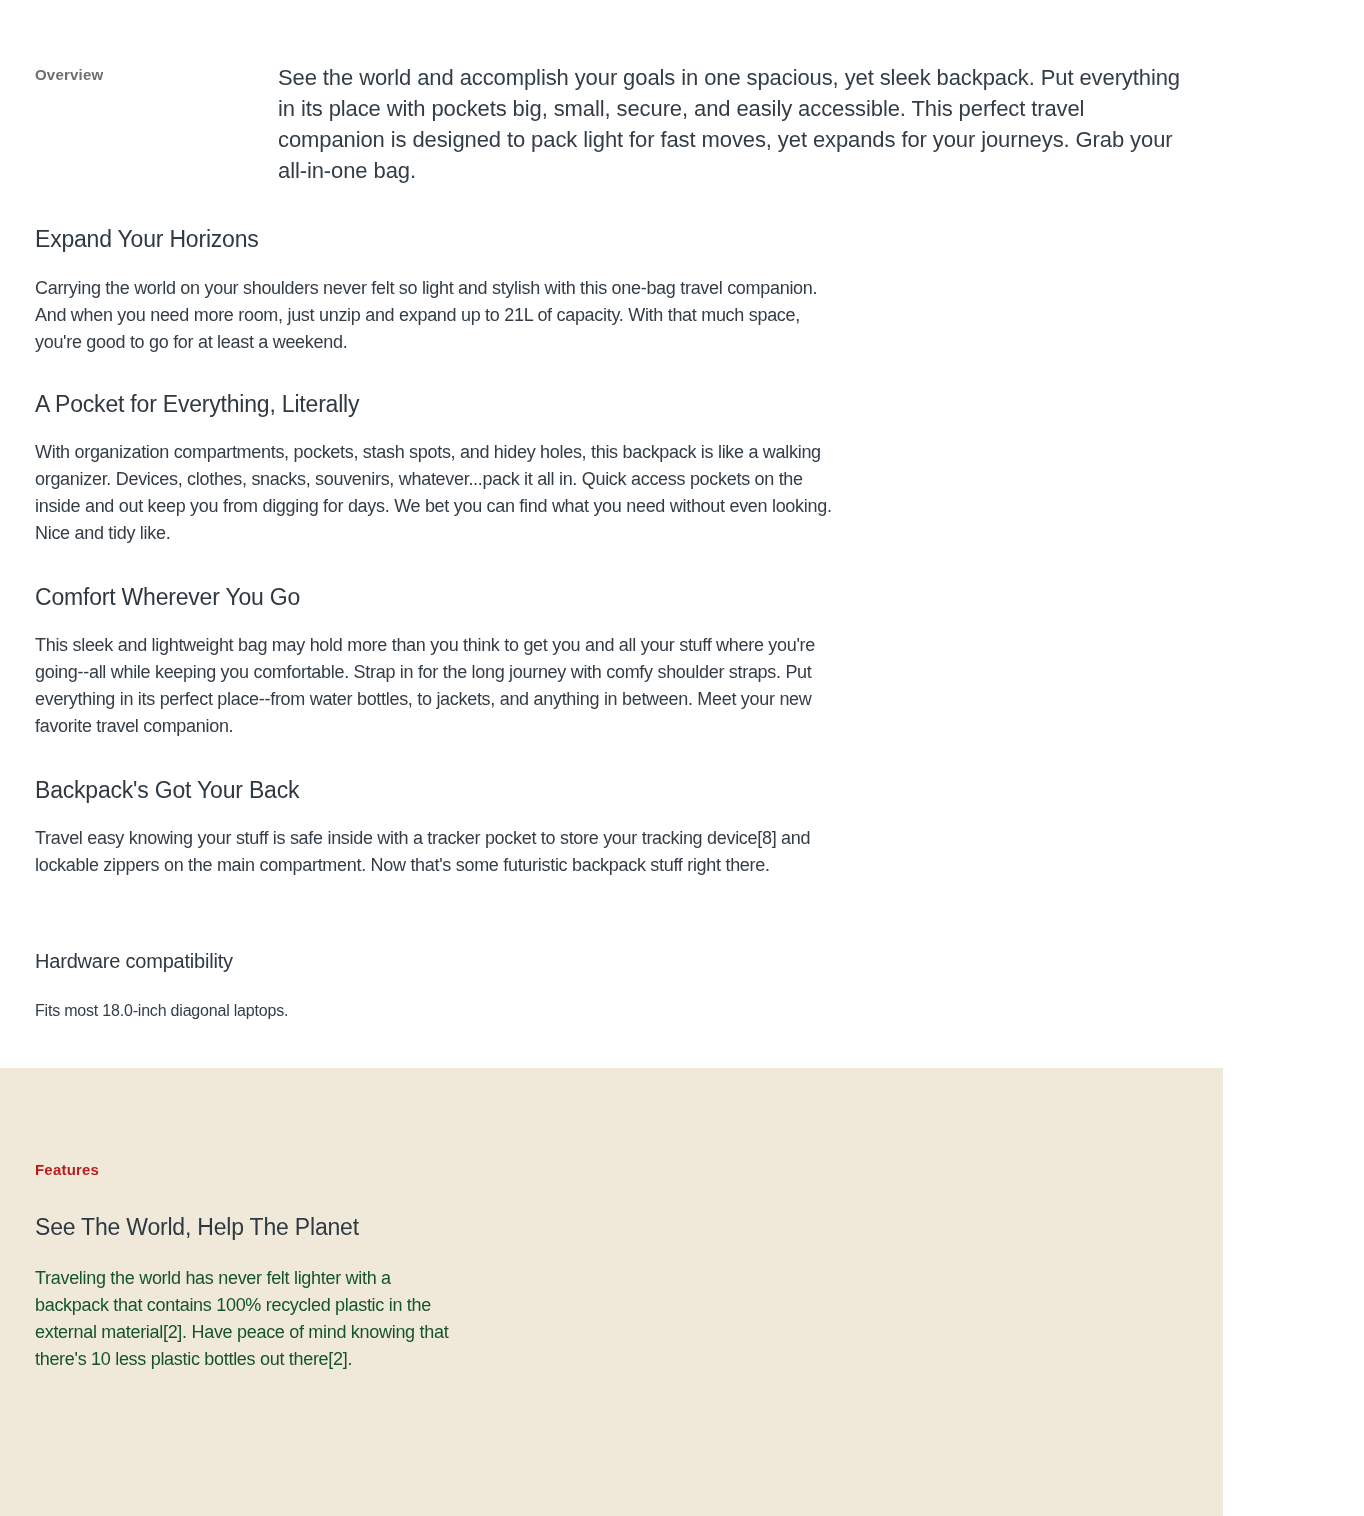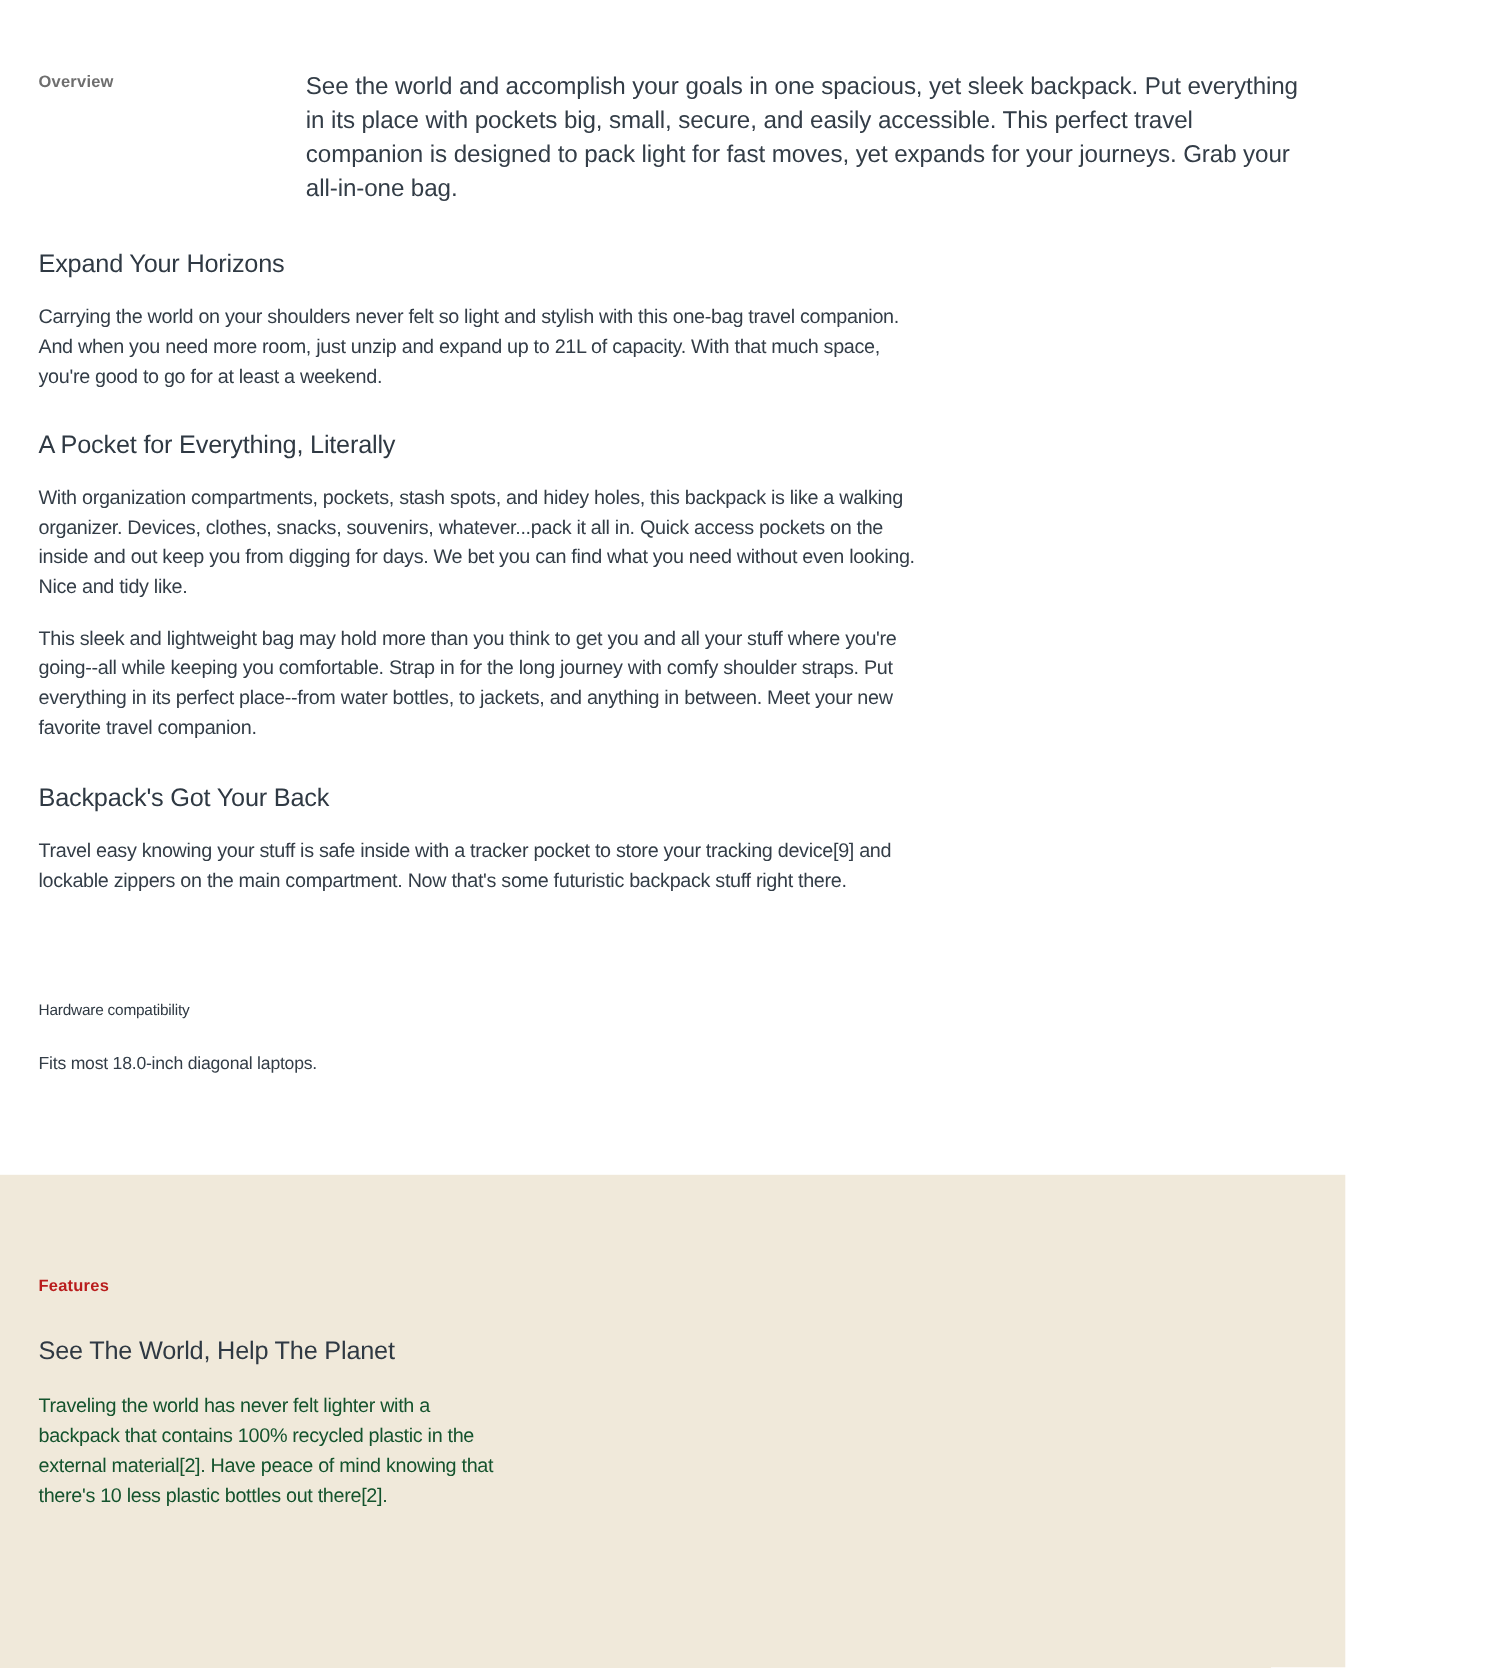--- a/index.html
+++ b/index.html
@@ -49,22 +49,22 @@
     margin-top: 20px;
     color: #333d47;
   }
   .h-first { margin-top: 38px; }
   .h-2 { margin-top: 33px; }
   .h-3 { margin-top: 35px; }
   .h-4 { margin-top: 35px; }
   .p-first { margin-top: 21px; }
 
   .hardware-heading {
-    margin-top: 92px;
-    font-size: 14px;
+    margin-top: 70px;
+    font-size: 20px;
     font-weight: 500;
     line-height: 24px;
     letter-spacing: -0.2px;
     color: #2f3943;
   }
   .hardware-body {
     margin-top: 28px;
     font-size: 16px;
     line-height: 20px;
     letter-spacing: -0.2px;
@@ -107,24 +107,25 @@
       <div class="eyebrow overview-eyebrow">Overview</div>
       <p class="intro-text">See the world and accomplish your goals in one spacious, yet sleek backpack. Put everything in its place with pockets big, small, secure, and easily accessible. This perfect travel companion is designed to pack light for fast moves, yet expands for your journeys. Grab your all-in-one bag.</p>
     </div>
 
     <h2 class="section-heading h-first">Expand Your Horizons</h2>
     <p class="section-body p-first">Carrying the world on your shoulders never felt so light and stylish with this one-bag travel companion. And when you need more room, just unzip and expand up to 21L of capacity. With that much space, you're good to go for at least a weekend.</p>
 
     <h2 class="section-heading h-2">A Pocket for Everything, Literally</h2>
     <p class="section-body">With organization compartments, pockets, stash spots, and hidey holes, this backpack is like a walking organizer. Devices, clothes, snacks, souvenirs, whatever...pack it all in. Quick access pockets on the inside and out keep you from digging for days. We bet you can find what you need without even looking. Nice and tidy like.</p>
 
+    <h2 class="section-heading h-3">Comfort Wherever You Go</h2>
     <p class="section-body">This sleek and lightweight bag may hold more than you think to get you and all your stuff where you're going--all while keeping you comfortable. Strap in for the long journey with comfy shoulder straps. Put everything in its perfect place--from water bottles, to jackets, and anything in between. Meet your new favorite travel companion.</p>
 
     <h2 class="section-heading h-4">Backpack's Got Your Back</h2>
-    <p class="section-body">Travel easy knowing your stuff is safe inside with a tracker pocket to store your tracking device[9] and lockable zippers on the main compartment. Now that's some futuristic backpack stuff right there.</p>
+    <p class="section-body">Travel easy knowing your stuff is safe inside with a tracker pocket to store your tracking device[8] and lockable zippers on the main compartment. Now that's some futuristic backpack stuff right there.</p>
 
     <h3 class="hardware-heading">Hardware compatibility</h3>
     <p class="hardware-body">Fits most 18.0-inch diagonal laptops.</p>
 
   </section>
 
   <section class="features-section">
 
     <div class="eyebrow features-eyebrow">Features</div>
 

